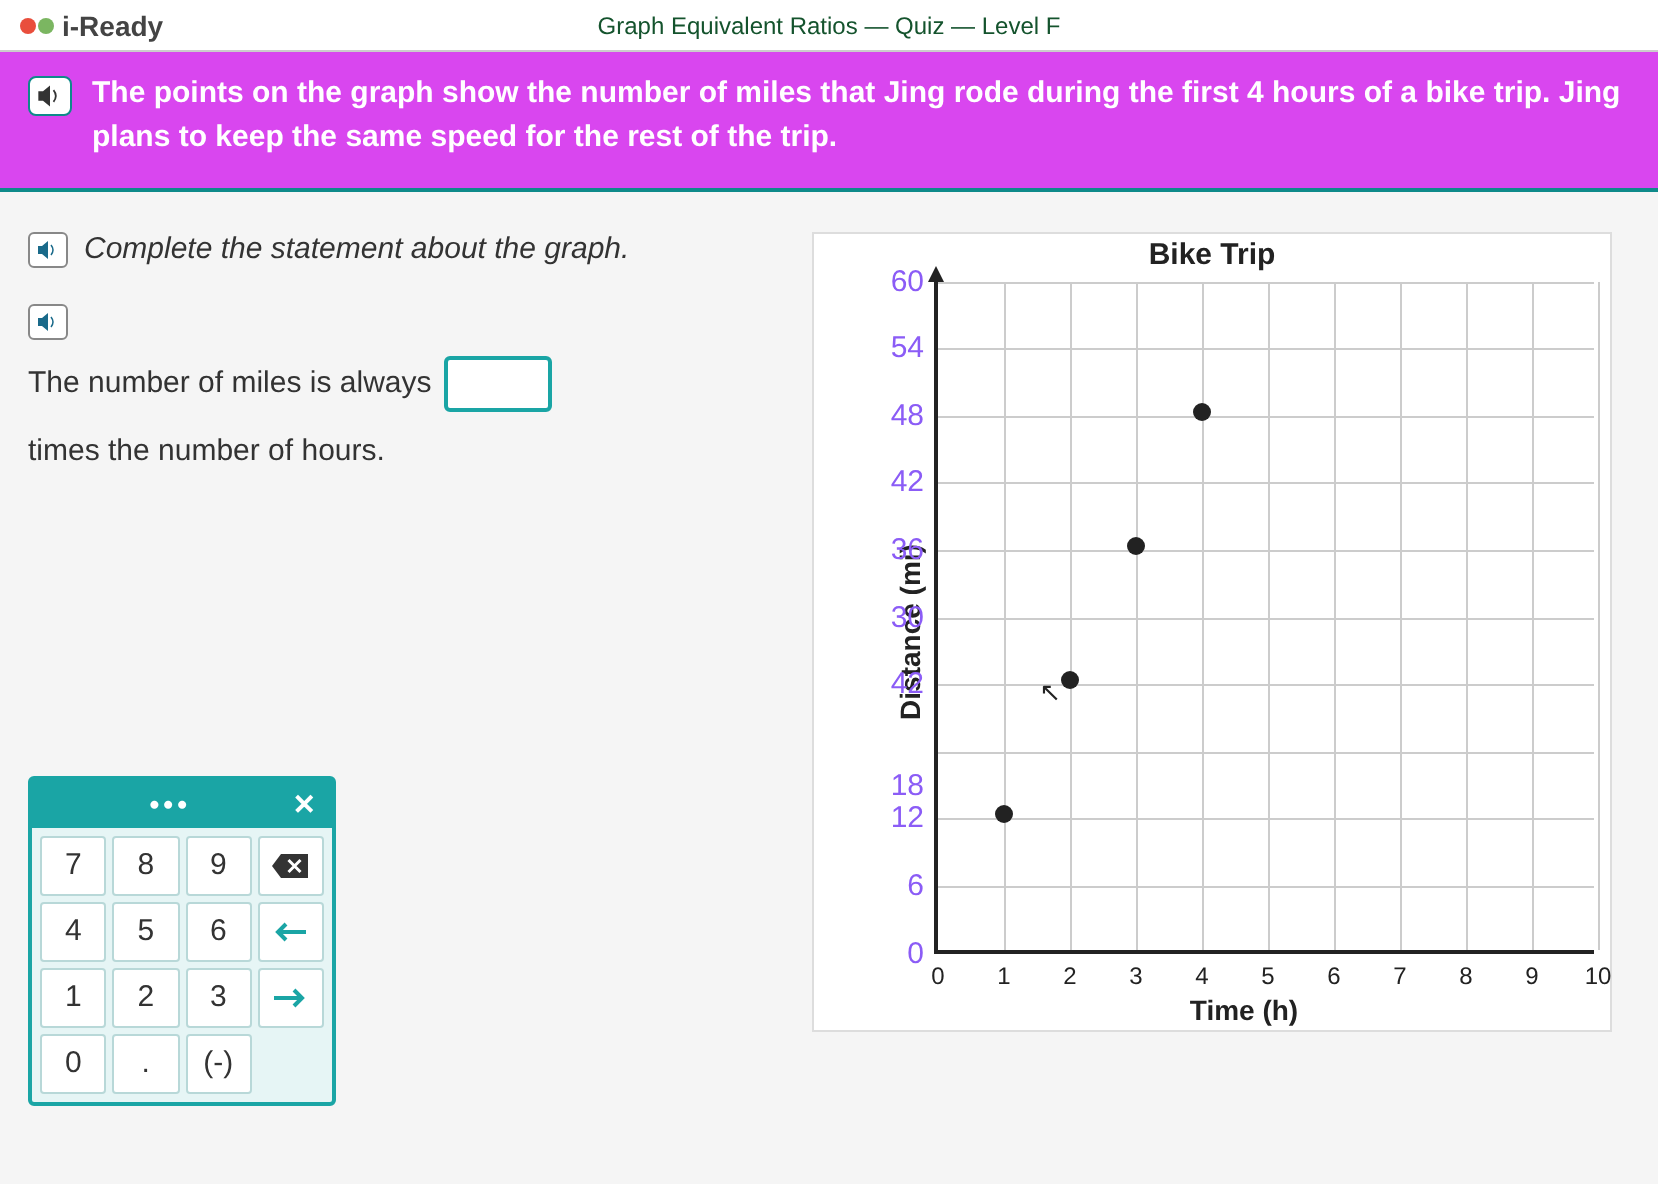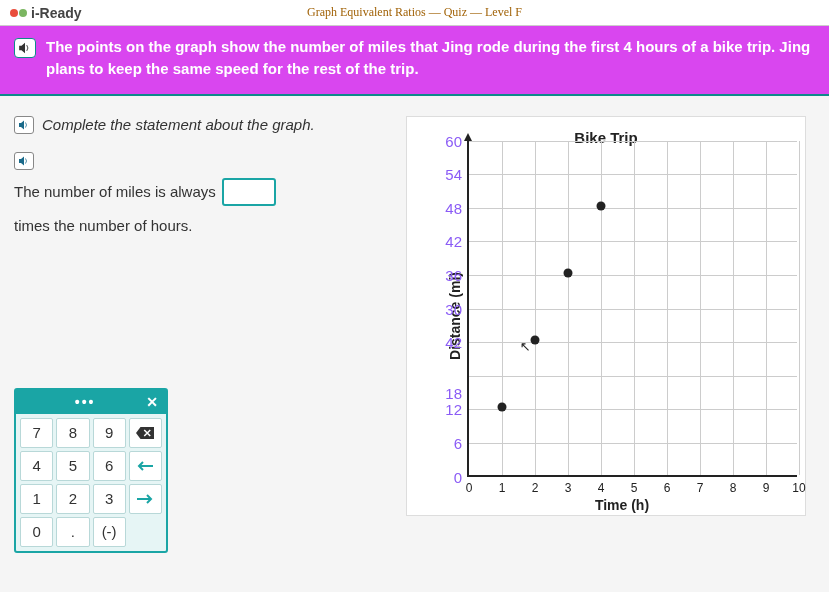--- a/index.html
+++ b/index.html
@@ -29,22 +29,21 @@
     font-size: 14px;
     color: #444;
   }
   .brand-dot1 { width: 8px; height: 8px; border-radius: 50%; background: #e94e3c; display: inline-block; }
   .brand-dot2 { width: 8px; height: 8px; border-radius: 50%; background: #7bb661; display: inline-block; margin-left: -3px; }
   .breadcrumb {
     position: absolute;
     left: 50%;
     transform: translateX(-50%);
     font-size: 12px;
-    color: #a16207;
-    font-family: Liberation Serif, serif;
+    color: #14532d;
   }
   
   .banner {
     background: #d946ef;
     color: #fff;
     padding: 10px 14px 14px 14px;
     display: flex;
     align-items: flex-start;
     gap: 10px;
     border-bottom: 2px solid #0e8a8a;
@@ -181,21 +180,21 @@
     background: #fff;
     width: 400px;
     height: 400px;
     position: relative;
     border: 1px solid #ddd;
   }
   .chart-title {
     text-align: center;
     font-weight: bold;
     font-size: 15px;
-    padding-top: 12px;
+    padding-top: 2px;
     color: #222;
   }
   .ylabel {
     position: absolute;
     left: 4px;
     top: 50%;
     transform: translateY(-50%) rotate(-90deg);
     transform-origin: center;
     font-weight: bold;
     font-size: 14px;

